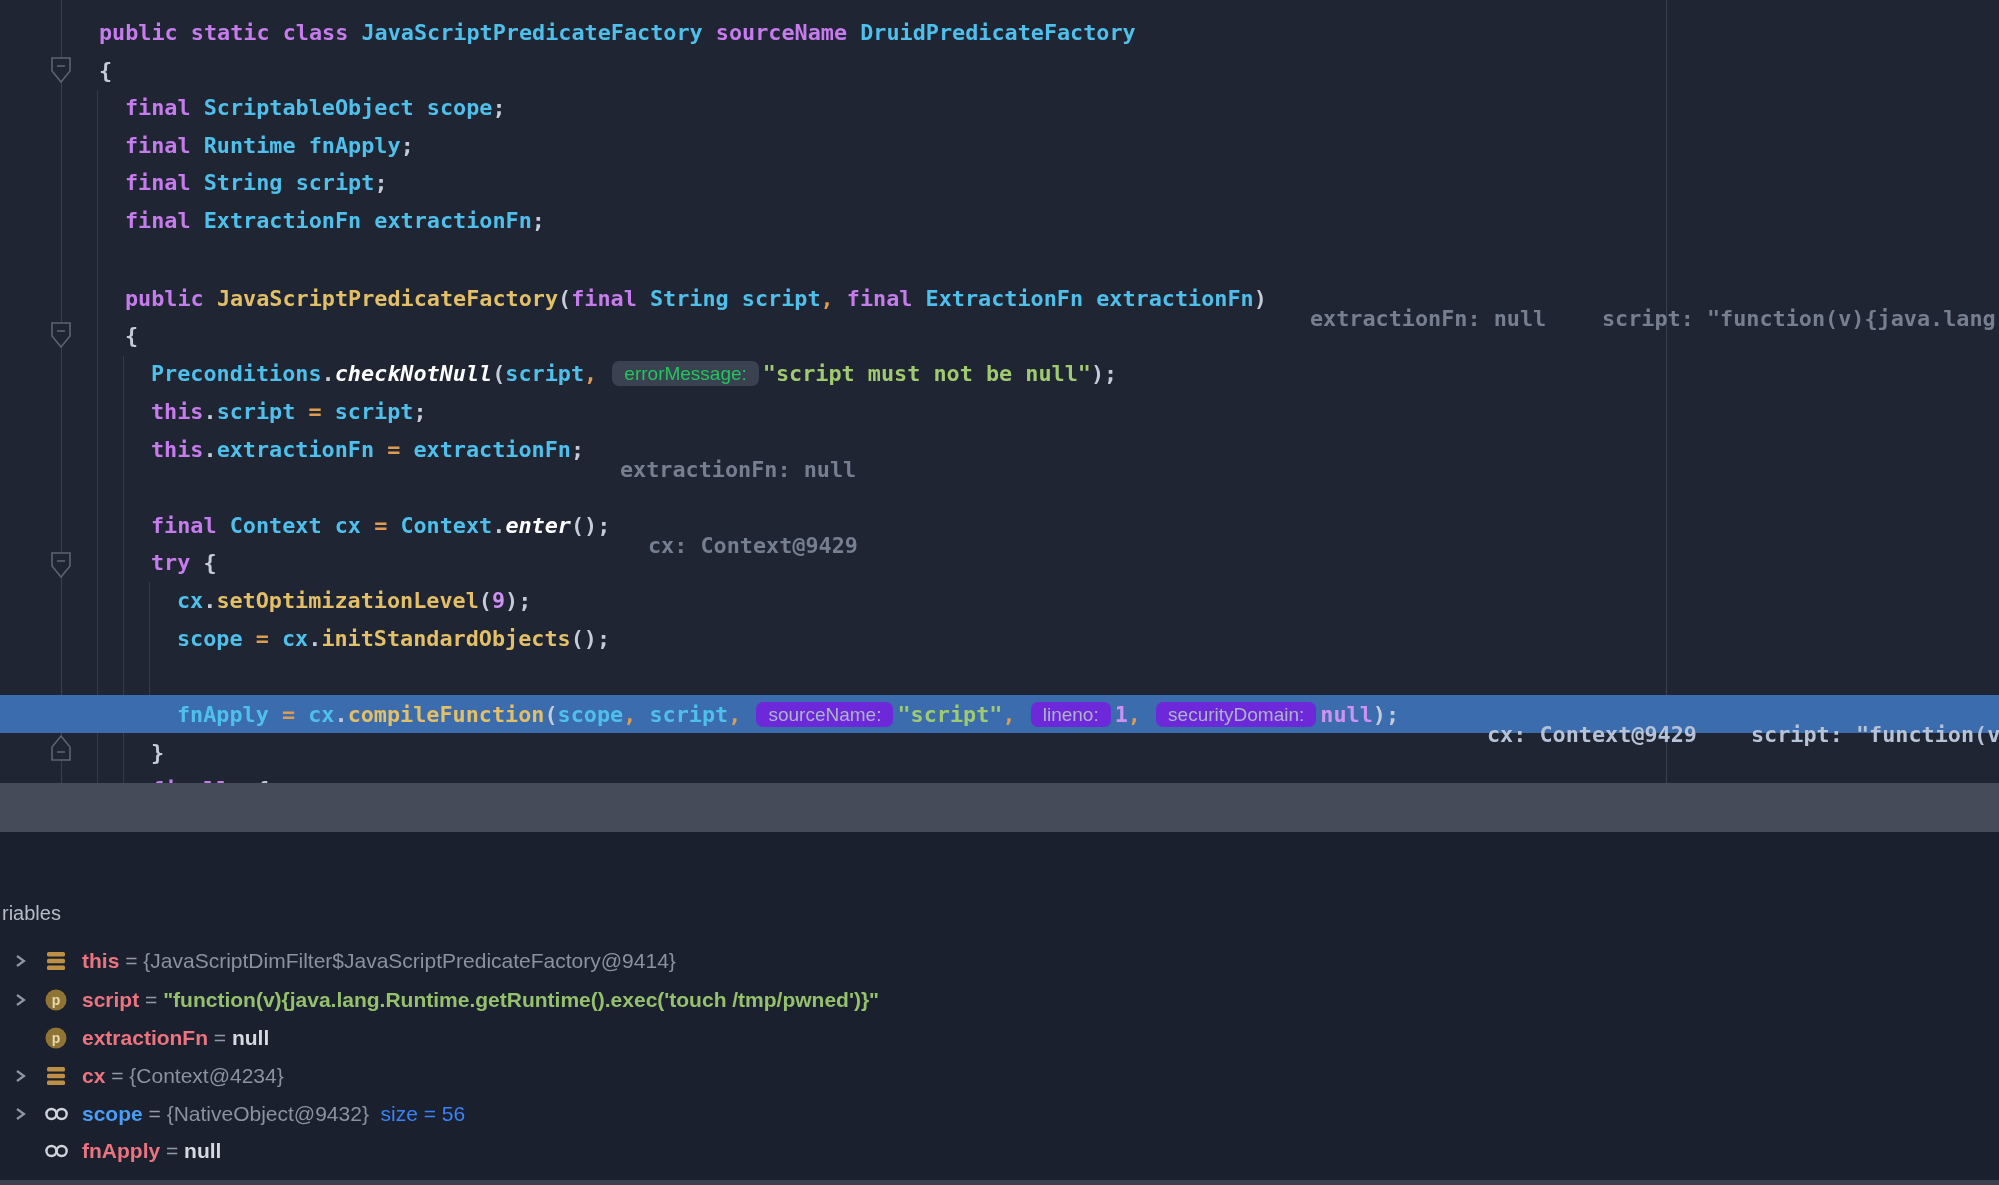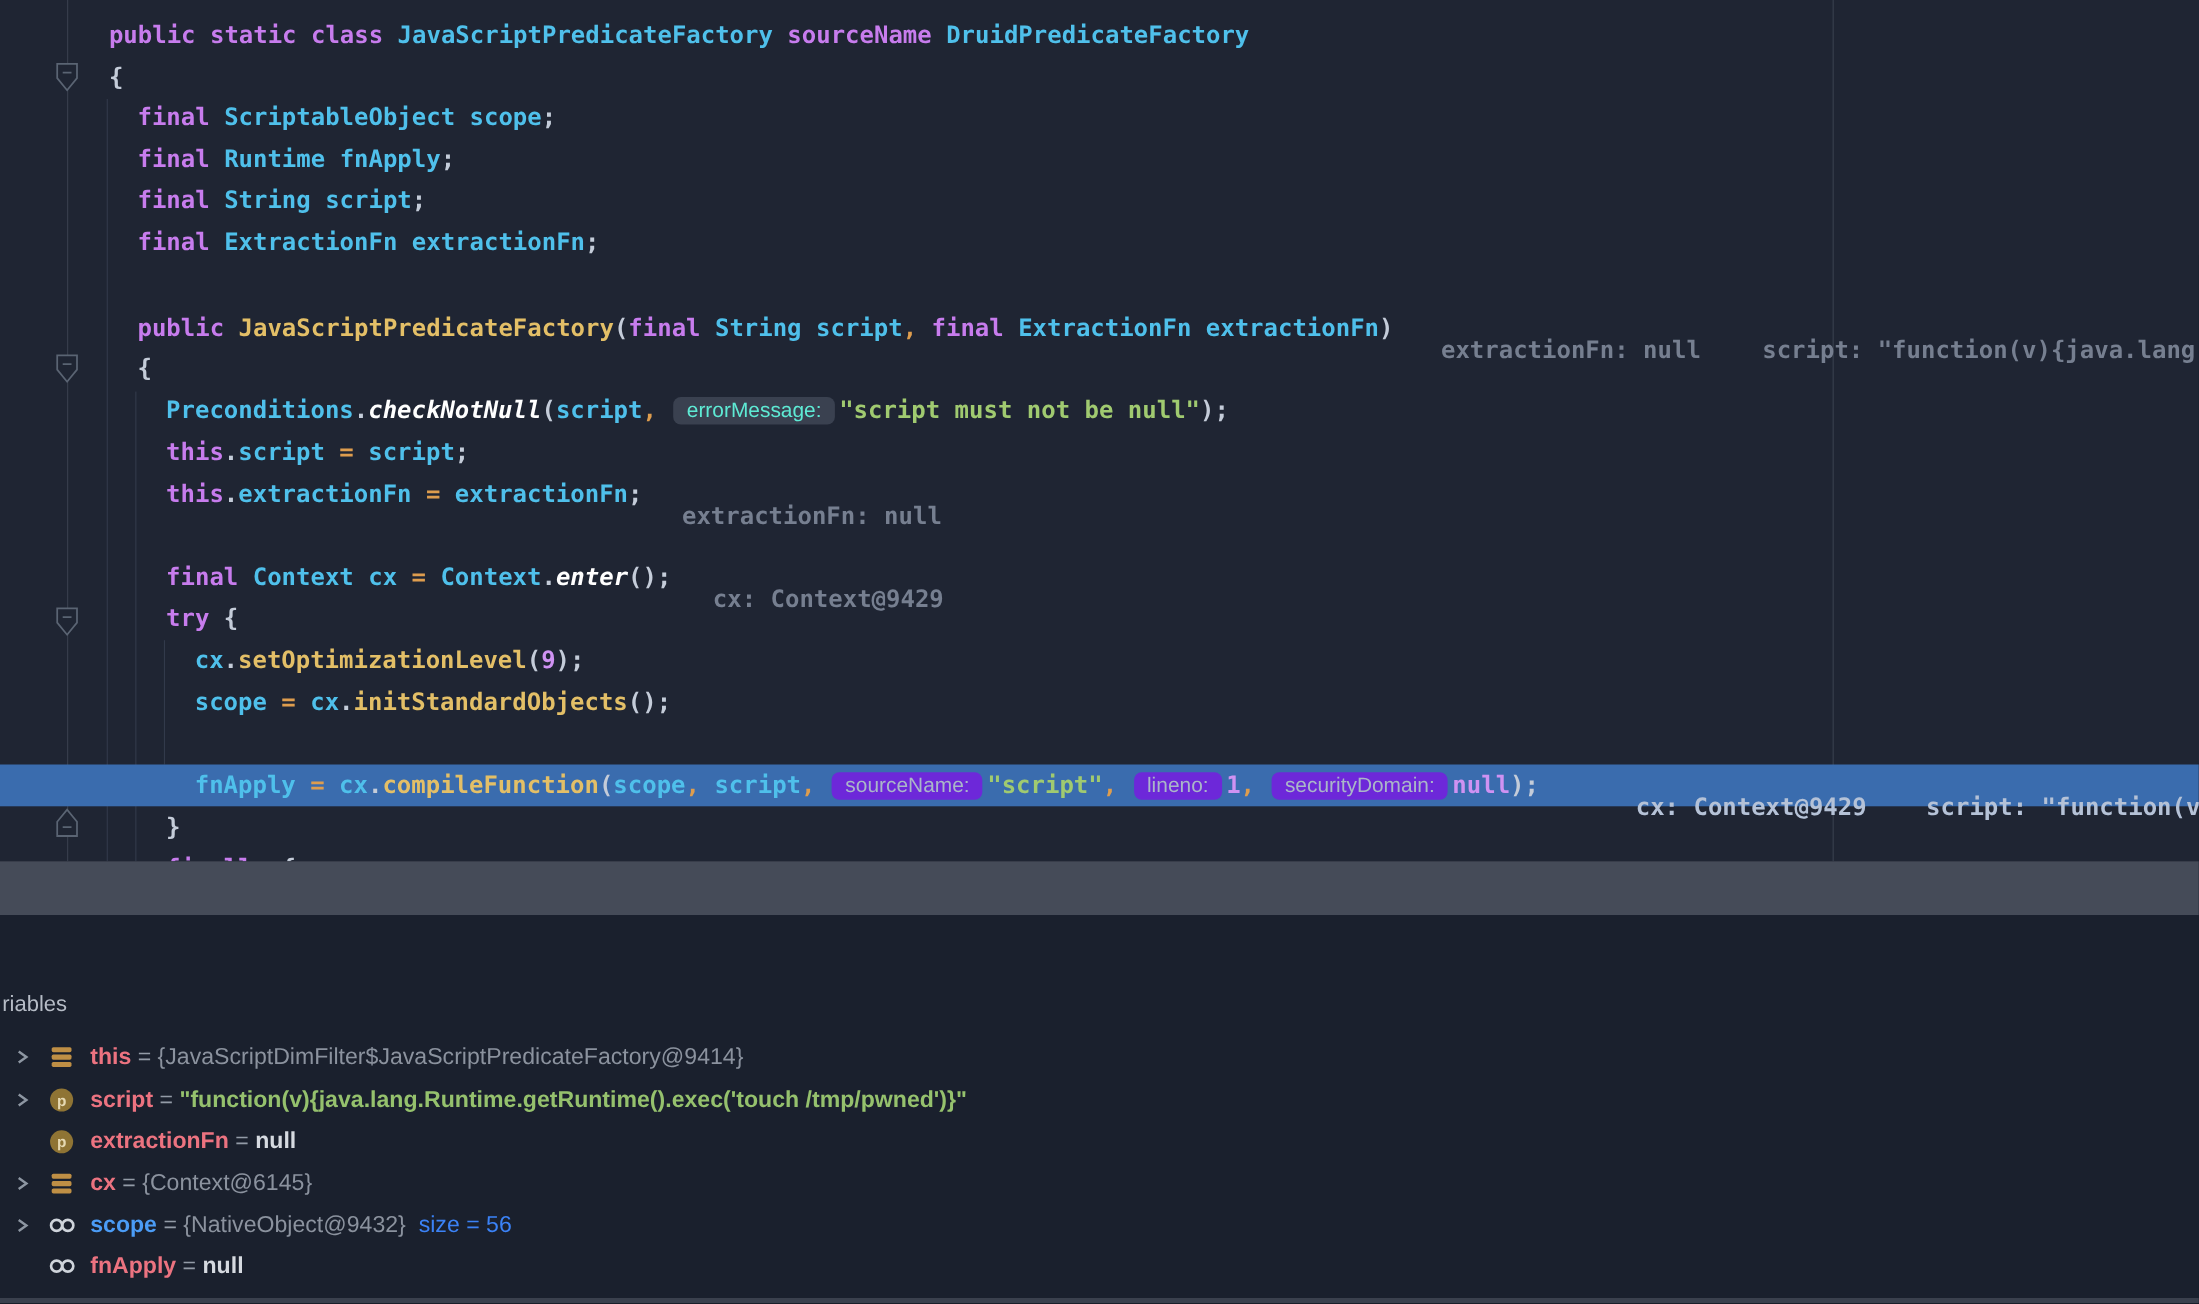--- a/index.html
+++ b/index.html
@@ -7,21 +7,21 @@
           font-family:"DejaVu Sans Mono",monospace;}
   
   #editor{position:absolute;left:0;top:0;width:1999px;height:783px;background:#1f2533;overflow:hidden;}
   .vline{position:absolute;width:1px;background:#323a4b;}
   .code-line{position:absolute;left:0;width:100%;height:38px;display:flex;align-items:center;
              white-space:pre;font-size:21.8px;font-weight:700;color:#c4ccd9;}
   .code-line.hl{background:#3a6cae;}
   .s-kw{color:#c77ced;} .s-cy{color:#4fc0eb;} .s-mep{color:#e3bf67;}
   .s-mes{color:#ffffff;font-style:italic;} .s-str{color:#a0ca70;} .s-num{color:#cf92f2;}
   .s-op{color:#de9d4e;} .s-pl{color:#c4ccd9;}
-  .pill{display:inline-block;background:#3a4150;color:#5eead4;border-radius:7px;
+  .pill{display:inline-block;background:#3a4150;color:#22c55e;border-radius:7px;
         font-family:"Liberation Sans",sans-serif;font-size:19px;font-weight:400;
         padding:3px 12px;margin:0 4px 0 2px;line-height:1;}
   .code-line.hl .pill{background:#6d28d9;color:#aab6c8;}
   .hint{position:absolute;font-weight:700;color:#767f90;margin-top:40px;}
   .code-line.hl .hint{color:#b5c2d7;}
   .fold{position:absolute;left:50px;}
   
   #divider{position:absolute;left:0;top:783px;width:1999px;height:49px;background:#454b58;}
   
   #varpanel{position:absolute;left:0;top:832px;width:1999px;height:353px;background:#1a202d;
@@ -114,21 +114,21 @@
         <div class="var-row" style="top: 187px;"><span class="chev"></span><span class="vicon"><svg width="24" height="24" viewBox="0 0 24 24">
               <circle cx="12" cy="12" r="10.5" fill="#8f7434"></circle>
               <text x="12" y="17" text-anchor="middle" font-family="Liberation Sans,sans-serif" font-size="14" font-weight="bold" fill="#e6d9b2">p</text>
             </svg></span><span class="vname">extractionFn</span><span class="veq"> = </span><span class="vnull">null</span></div>
         <div class="var-row" style="top: 225px;"><span class="chev"><svg width="13" height="18" viewBox="0 0 13 18">
               <polyline points="3,4 10,9 3,14" fill="none" stroke="#8d96a2" stroke-width="2.2"></polyline>
             </svg></span><span class="vicon"><svg width="24" height="24" viewBox="0 0 24 24">
               <rect x="3" y="3" width="18" height="4.6" rx="1.5" fill="#bf8f45"></rect>
               <rect x="3" y="9.7" width="18" height="4.6" rx="1.5" fill="#bf8f45"></rect>
               <rect x="3" y="16.4" width="18" height="4.6" rx="1.5" fill="#bf8f45"></rect>
-            </svg></span><span class="vname">cx</span><span class="veq"> = </span><span class="vref">{Context@6145}</span></div>
+            </svg></span><span class="vname">cx</span><span class="veq"> = </span><span class="vref">{Context@4234}</span></div>
         <div class="var-row" style="top: 263px;"><span class="chev"><svg width="13" height="18" viewBox="0 0 13 18">
               <polyline points="3,4 10,9 3,14" fill="none" stroke="#8d96a2" stroke-width="2.2"></polyline>
             </svg></span><span class="vicon"><svg width="28" height="24" viewBox="0 0 28 24">
               <circle cx="8" cy="12" r="5.4" fill="none" stroke="#cfd4db" stroke-width="2.6"></circle>
               <circle cx="19" cy="12" r="5.4" fill="none" stroke="#cfd4db" stroke-width="2.6"></circle>
             </svg></span><span class="vname blue">scope</span><span class="veq"> = </span><span class="vref">{NativeObject@9432}</span><span class="vextra">  size = 56</span></div>
         <div class="var-row" style="top: 300px;"><span class="chev"></span><span class="vicon"><svg width="28" height="24" viewBox="0 0 28 24">
               <circle cx="8" cy="12" r="5.4" fill="none" stroke="#cfd4db" stroke-width="2.6"></circle>
               <circle cx="19" cy="12" r="5.4" fill="none" stroke="#cfd4db" stroke-width="2.6"></circle>
             </svg></span><span class="vname">fnApply</span><span class="veq"> = </span><span class="vnull">null</span></div>

